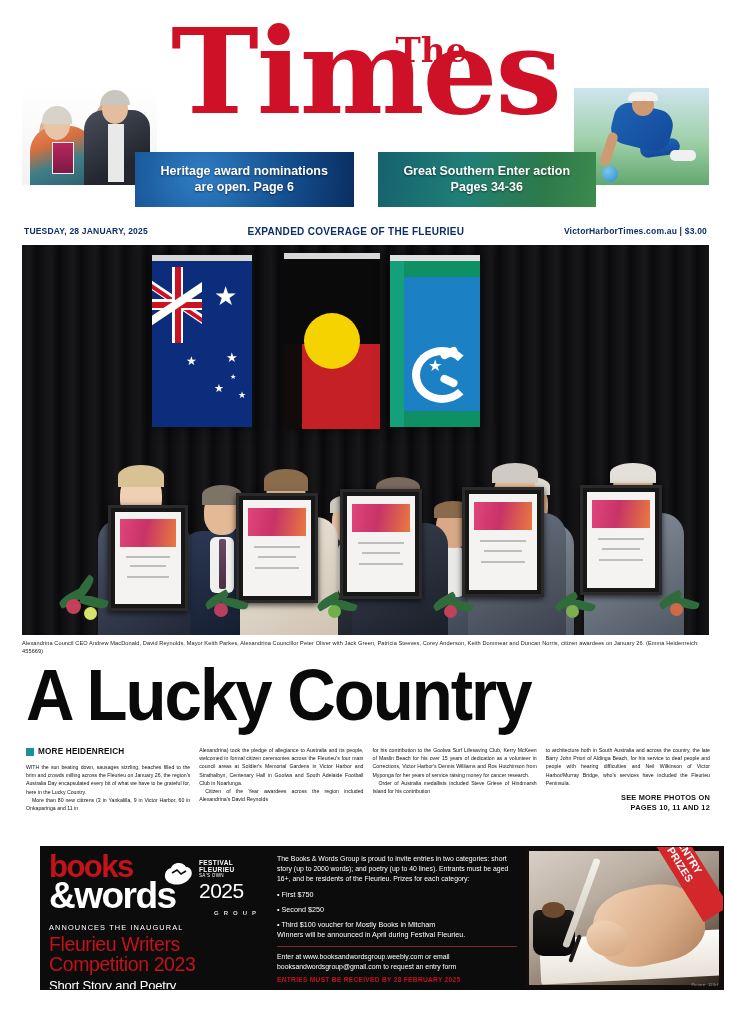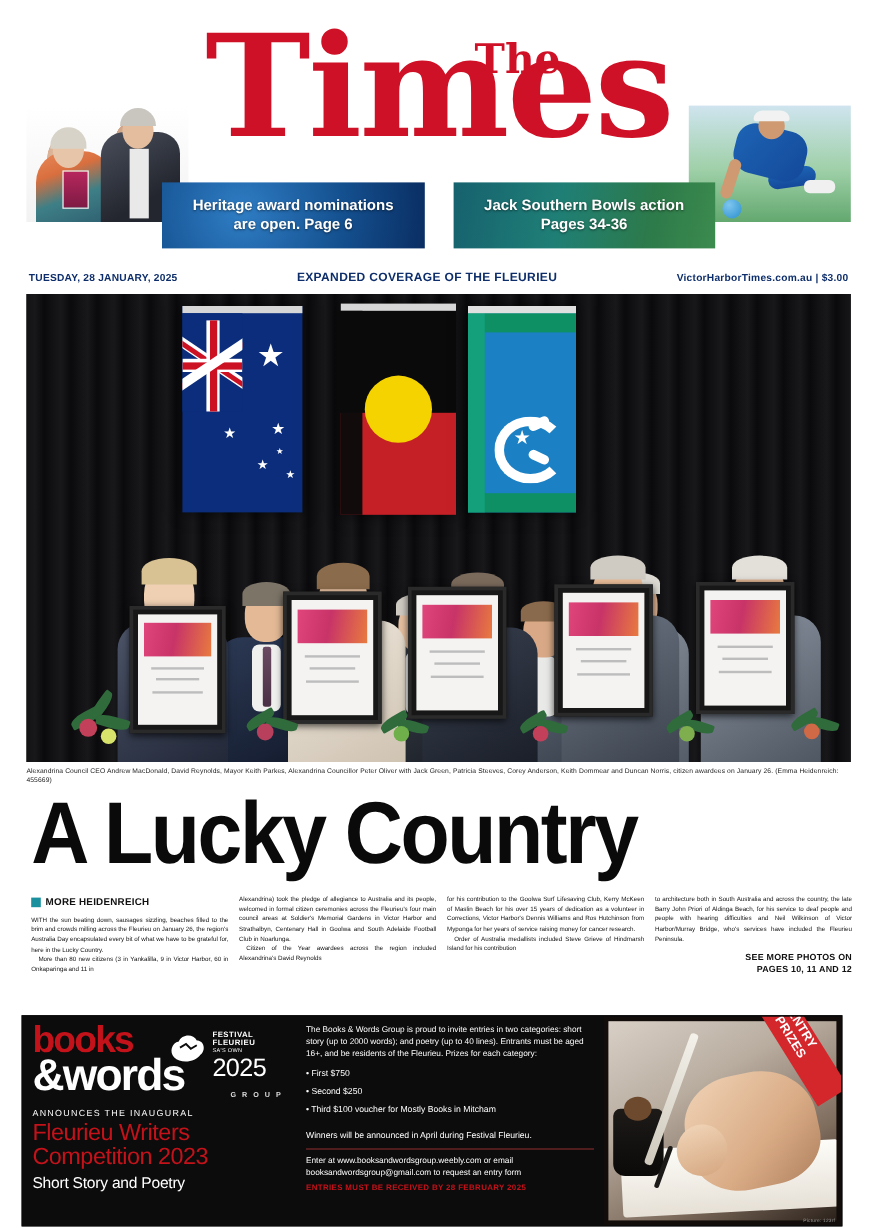--- a/index.html
+++ b/index.html
@@ -158,40 +158,40 @@
   .col{width:165px;font-size:5.2px;line-height:1.58;color:#111;text-align:justify;}
   .byline{display:flex;align-items:center;gap:4px;margin-bottom:4px;}
   .byline .sq{width:8px;height:8px;background:#1a8f9e;display:inline-block;}
   .byline .nm{font-size:8.2px;font-weight:700;letter-spacing:.2px;color:#111;}
   .col p{margin:0;text-indent:6px;}
   .col p.first{text-indent:0;}
   .seemore{margin-top:6px;text-align:right;font-weight:700;font-size:7.4px;line-height:1.3;
            letter-spacing:.2px;color:#111;}
 
   
-  .advert{position:absolute;left:18px;top:846px;width:684px;height:176px;background:#0c0c0c;
+  .advert{position:absolute;left:40px;top:846px;width:684px;height:144px;background:#0c0c0c;
           display:flex;overflow:hidden;border:1px solid #0c0c0c;box-sizing:border-box;}
   .ad-left{width:228px;position:relative;padding:6px 8px 4px 8px;box-sizing:border-box;color:#fff;}
   .bw-logo{font-family:"Liberation Sans",sans-serif;font-weight:700;line-height:.88;letter-spacing:-1.5px;}
   .bw-books{font-size:31px;color:#c4121a;}
   .bw-words{font-size:37px;color:#fff;}
   .bw-group{font-size:6px;letter-spacing:5px;text-align:right;margin-top:-2px;color:#ddd;}
   .ad-announces{font-size:7.4px;letter-spacing:1.1px;margin-top:7px;color:#fff;}
   .ad-comp{font-size:19.5px;line-height:1.02;color:#c4121a;margin-top:3px;letter-spacing:-.4px;}
   .ad-sub{font-size:13px;color:#fff;margin-top:3px;letter-spacing:-.2px;}
   .fest-logo{position:absolute;right:22px;top:6px;width:86px;height:48px;color:#fff;}
   .fest-mark{position:absolute;left:0;top:6px;width:34px;height:32px;}
   .fest-txt{position:absolute;left:38px;top:6px;font-size:6.5px;font-weight:700;line-height:1.15;letter-spacing:.4px;}
   .fest-yr{position:absolute;left:38px;top:26px;font-size:21px;font-weight:400;letter-spacing:-.5px;}
   .fest-small{position:absolute;left:38px;top:20px;font-size:4.6px;letter-spacing:.3px;}
 
   .ad-mid{width:256px;position:relative;padding:7px 8px;box-sizing:border-box;color:#fff;}
   .adm-intro{font-size:6.9px;line-height:1.45;}
   .adm-li{font-size:7.2px;margin-top:6px;}
-  .adm-win{font-size:7.2px;margin-top:12px;}
+  .adm-win{font-size:7.2px;margin-top:1px;}
   .adm-rule{height:1px;background:#7c2a2a;margin:7px 0 5px 0;}
   .adm-enter{font-size:6.9px;line-height:1.45;}
   .adm-dead{font-size:6.6px;color:#c4121a;font-weight:700;letter-spacing:.3px;margin-top:4px;}
 
   .ad-right{flex:1;position:relative;overflow:hidden;background:#120d0a;}
   .photo-writing{position:absolute;left:4px;top:4px;right:4px;bottom:4px;overflow:hidden;
      background:linear-gradient(150deg,#d8cfc6 0%,#b9ada0 35%,#7e6c5d 70%,#2c221b 100%);}
   .pw-paper{position:absolute;left:6%;bottom:4%;width:96%;height:34%;
      background:linear-gradient(#fdfcf8,#e6e0d6);transform:rotate(-3deg);border-radius:3px;}
   .pw-hand{position:absolute;left:34%;top:26%;width:58%;height:58%;border-radius:40% 45% 38% 40%;
@@ -243,21 +243,21 @@
 
     <div class="teasers">
       <div class="teaser t1">
         <div>
           <span>Heritage award nominations</span><br>
           <span>are open. Page 6</span>
         </div>
       </div>
       <div class="teaser t2">
         <div>
-          <span>Jack Southern Bowls action</span><br>
+          <span>Great Southern Enter action</span><br>
           <span>Pages 34-36</span>
         </div>
       </div>
     </div>
   </div>
 
   <div class="datebar">
     <div class="date-left">TUESDAY, 28 JANUARY, 2025</div>
     <div class="date-mid">EXPANDED COVERAGE OF THE FLEURIEU</div>
     <div class="date-right">VictorHarborTimes.com.au | $3.00</div>

